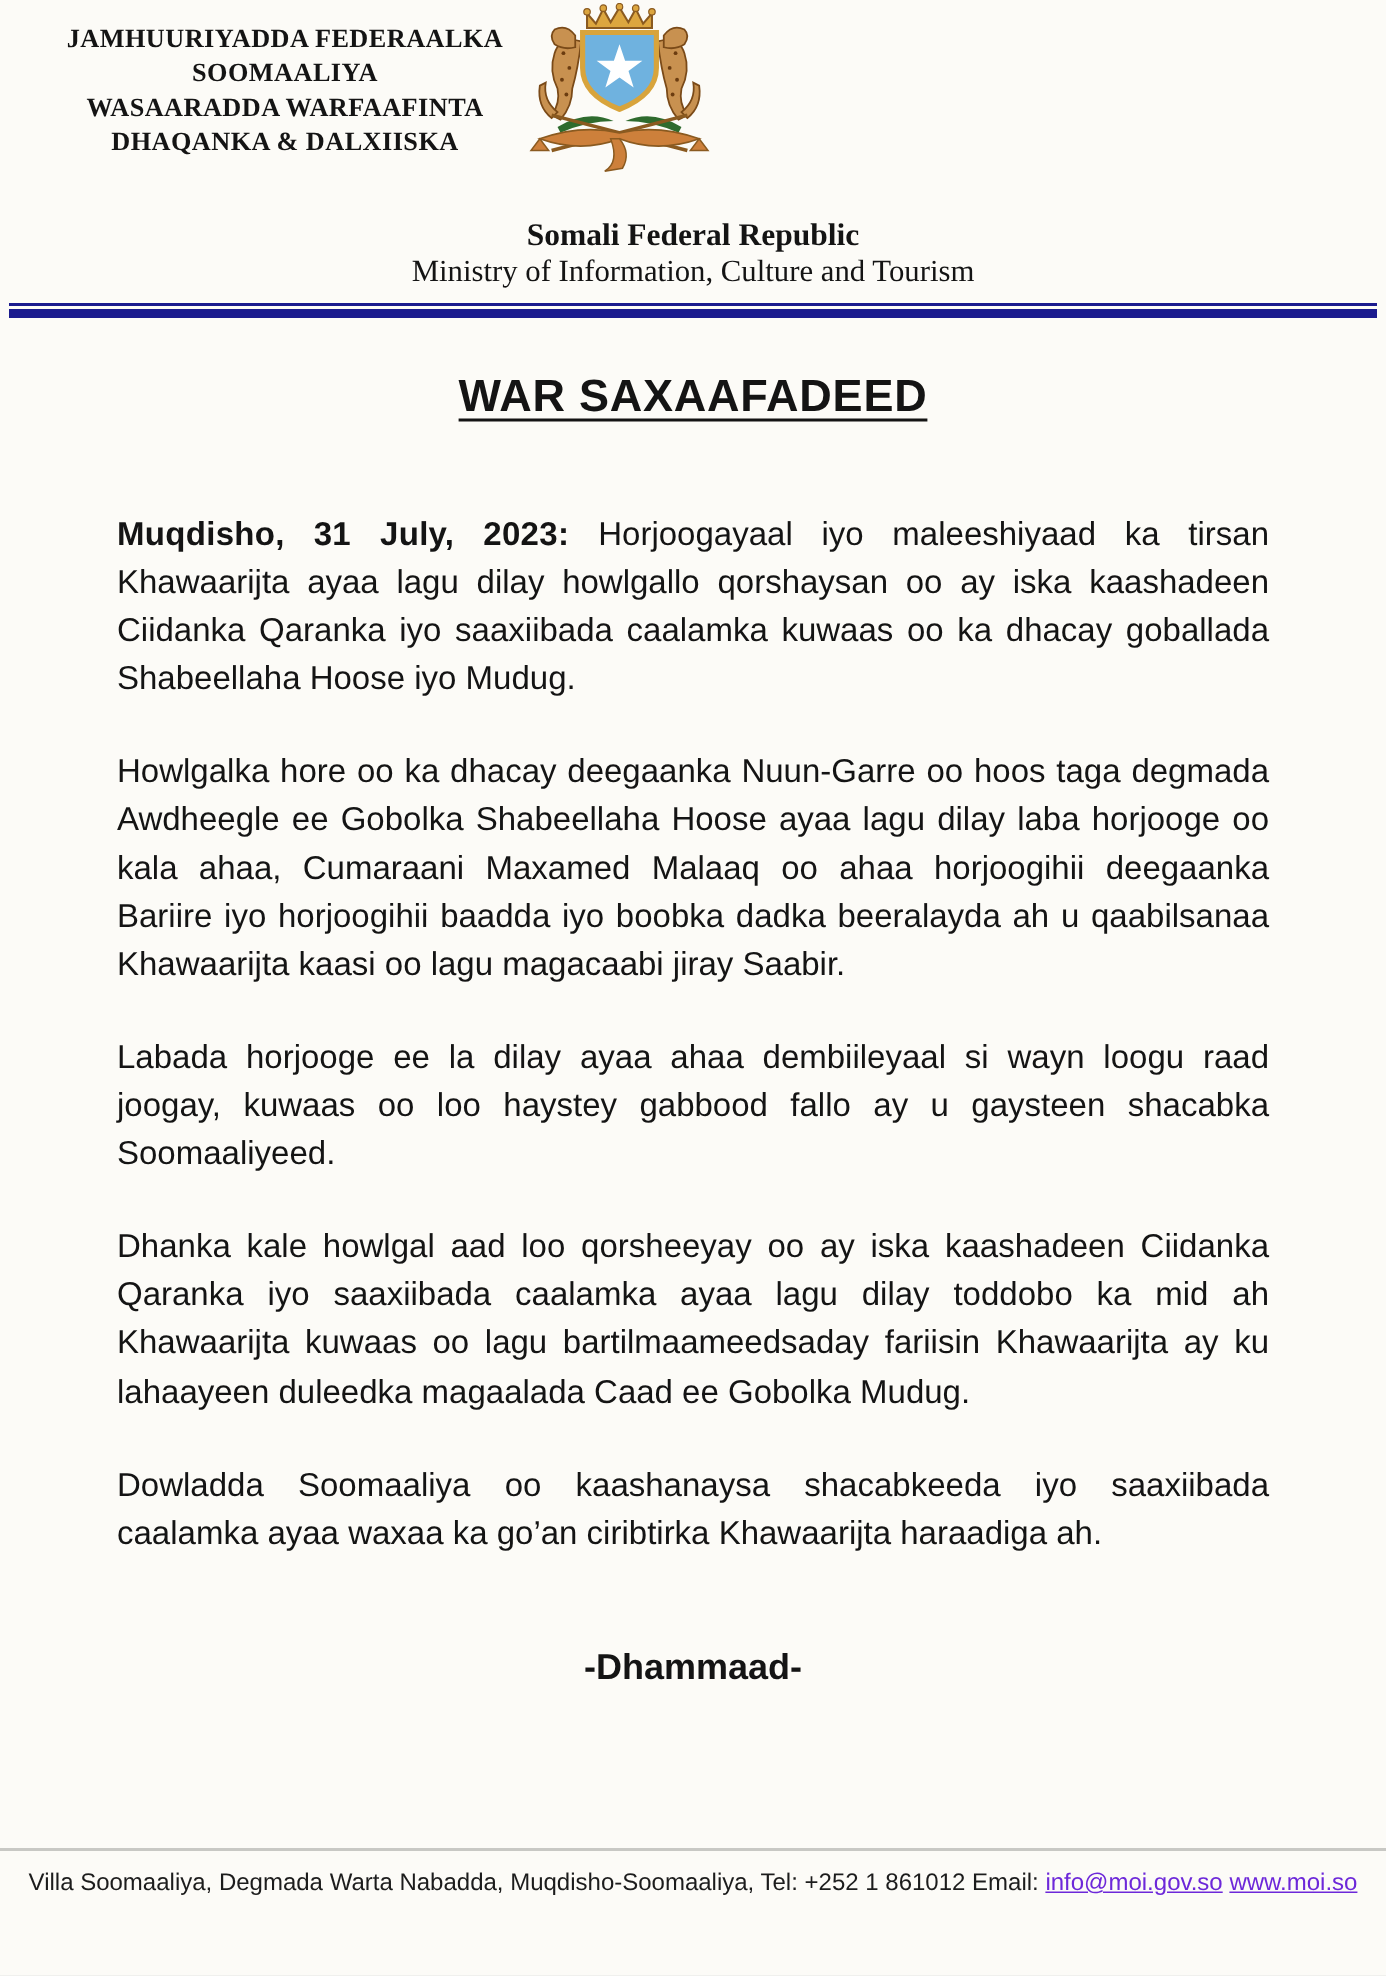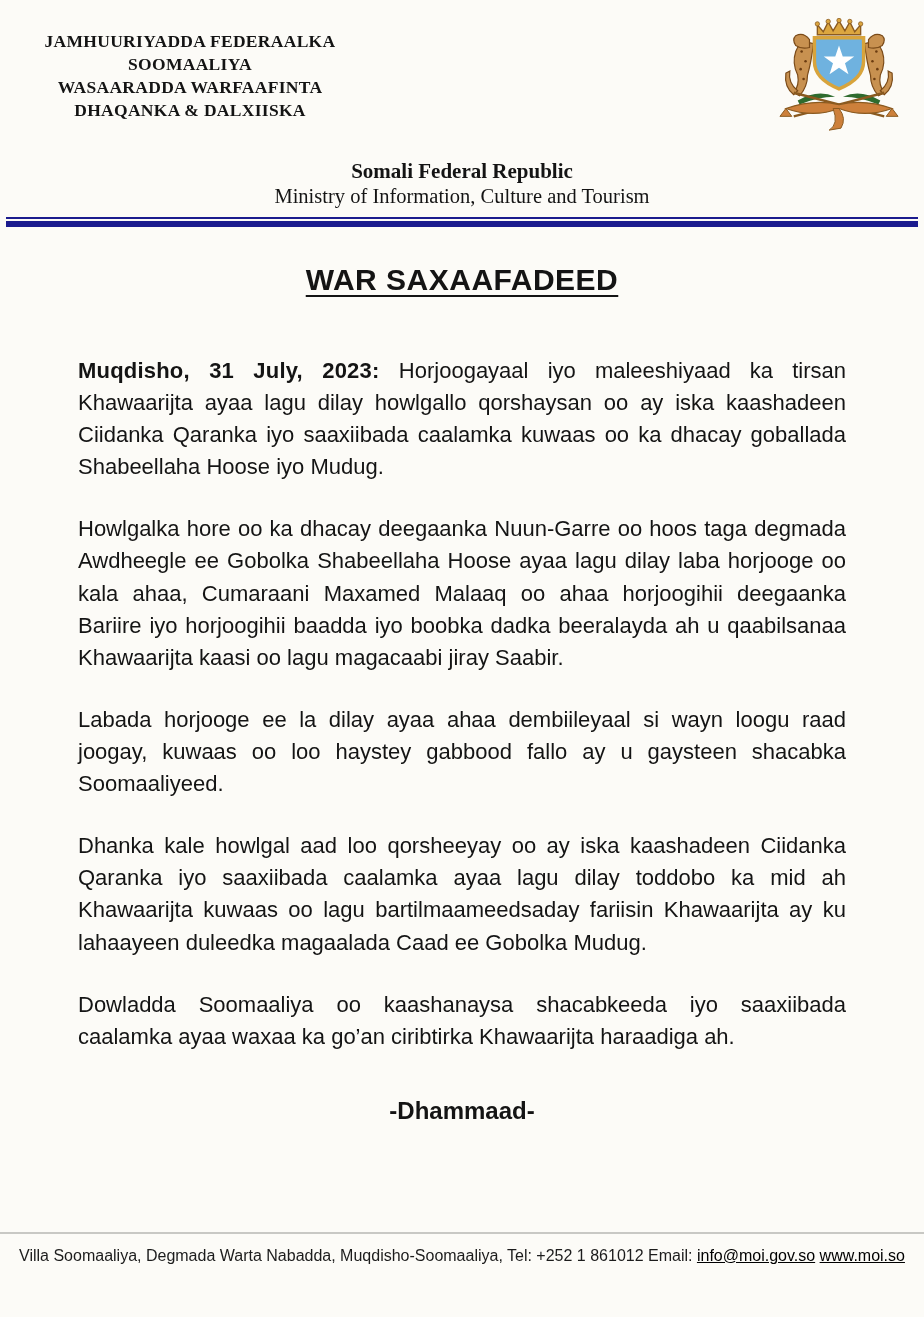--- a/index.html
+++ b/index.html
@@ -3,22 +3,22 @@
 <meta charset="utf-8">
 <style>
   html,body{margin:0;padding:0;background:#e8e8e6;}
   .page{
     width:924px;height:1317px;position:relative;margin:0 auto;
     background:#fcfbf7;color:#141414;overflow:hidden;
     font-family:"Liberation Sans",sans-serif;
   }
   
   .header-row{
-    display:flex;justify-content:space-between;align-items:flex-start;
-    padding:16px 16px 0 36px;
+    display:flex;align-items:flex-start;
+    padding:0 16px 0 36px;
   }
   .header-left{
     width:308px;text-align:center;padding-top:14px;
     font-family:"Liberation Serif",serif;font-weight:bold;
     font-size:17.5px;line-height:1.32;letter-spacing:.3px;
   }
   .emblem-wrap{width:138px;flex:0 0 auto;margin-top:2px;}
   .header-right{
     width:312px;text-align:center;direction:rtl;padding-top:10px;
     font-family:"DejaVu Sans",sans-serif;font-weight:bold;
@@ -43,29 +43,29 @@
     text-underline-offset:5px;
   }
   
   .body{margin:58px 78px 0 78px;}
   .para{
     font-size:22px;line-height:1.46;text-align:justify;
     margin:0 0 30px 0;
   }
   .para b{letter-spacing:.2px;}
   .closing{
-    text-align:center;font-weight:bold;font-size:24px;margin-top:44px;
+    text-align:center;font-weight:bold;font-size:24px;margin-top:60px;
   }
   
   .footer{position:absolute;left:0;right:0;bottom:0;height:85px;}
   .footer-line{height:2px;background:#c8c8c4;}
   .footer-text{
     text-align:center;margin-top:13px;font-size:16px;color:#1c1c1c;
   }
-  .footer-text a{color:#000000;}
+  .footer-text a{color:#6d28d9;}
 </style>
 </head>
 <body>
 
 <div class="page">
 
   <div class="header-row">
     <div class="header-left">
       <div>JAMHUURIYADDA FEDERAALKA</div>
       <div>SOOMAALIYA</div>

